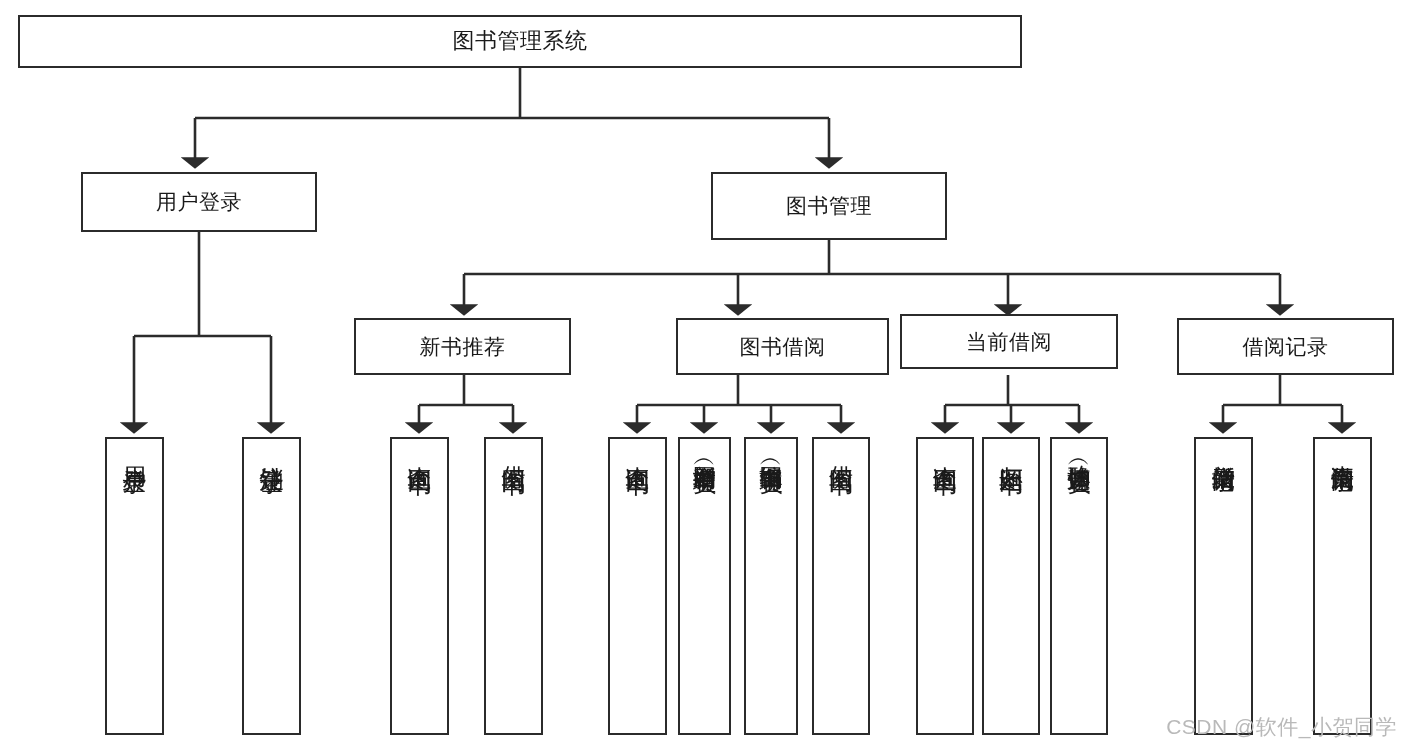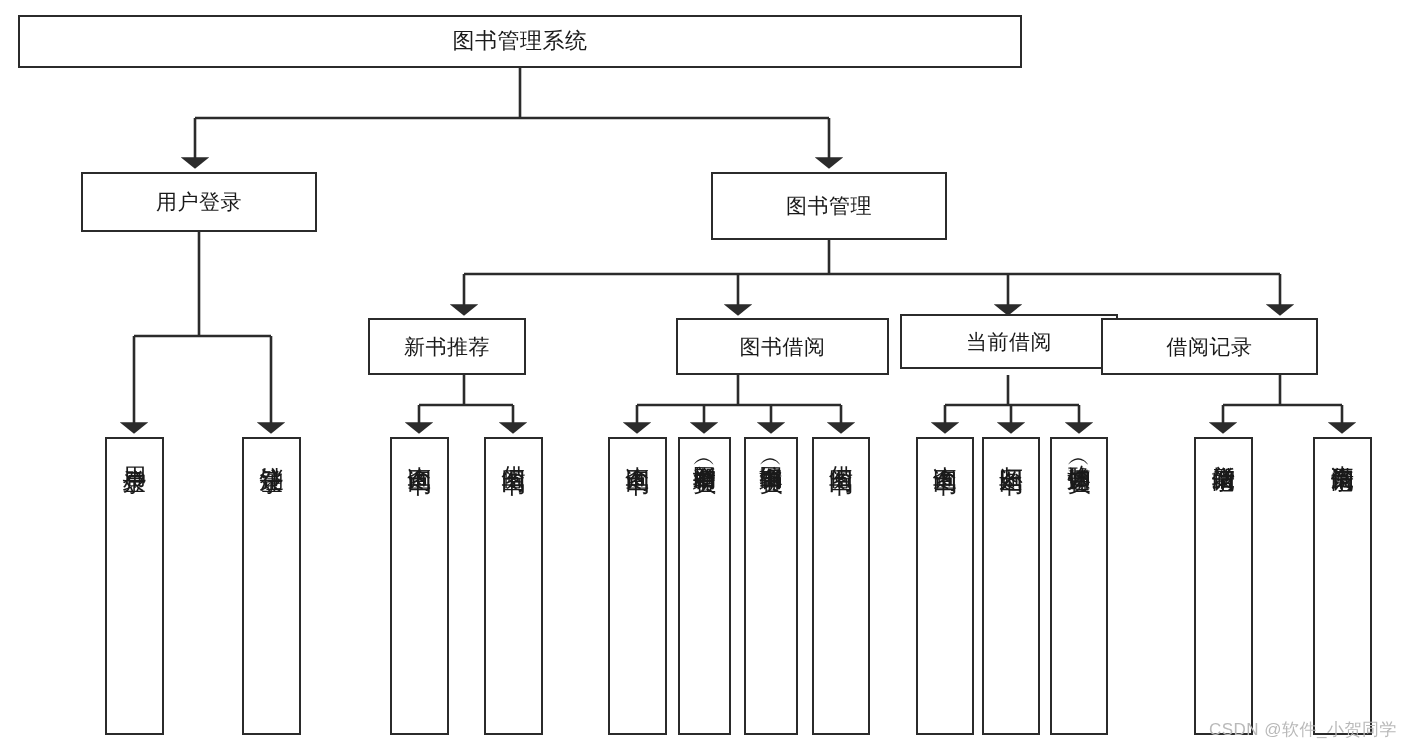--- a/index.html
+++ b/index.html
@@ -65,21 +65,21 @@
     white-space: nowrap;
   }
   .node.vert.tall .label {
     font-size: 23px;
     letter-spacing: 1px;
   }
   #watermark {
     position: absolute;
     right: 8px;
     bottom: 6px;
-    font-size: 17px;
+    font-size: 21px;
     color: #b9b9b9;
     letter-spacing: 0.5px;
     z-index: 5;
     white-space: nowrap;
     font-family: "Liberation Sans", "DejaVu Sans", sans-serif;
   }
 </style>
 </head>
 <body>
 
@@ -142,30 +142,30 @@
     <span class="label">图书管理系统</span>
   </div>
 
   <div class="node horiz" style="left:81px; top:172px; width:236px; height:60px;">
     <span class="label">用户登录</span>
   </div>
   <div class="node horiz" style="left:711px; top:172px; width:236px; height:68px;">
     <span class="label">图书管理</span>
   </div>
 
-  <div class="node horiz" style="left:368px; top:318px; width:158px; height:57px;">
+  <div class="node horiz" style="left:354px; top:318px; width:217px; height:57px;">
     <span class="label">新书推荐</span>
   </div>
   <div class="node horiz" style="left:632px; top:318px; width:213px; height:57px;margin-left:44px;">
     <span class="label">图书借阅</span>
   </div>
   <div class="node horiz" style="left:900px; top:314px; width:218px; height:55px;">
     <span class="label">当前借阅</span>
   </div>
-  <div class="node horiz" style="left:1101px; top:318px; width:217px; height:57px;">
+  <div class="node horiz" style="left:1177px; top:318px; width:217px; height:57px;">
     <span class="label">借阅记录</span>
   </div>
 
   <div class="node vert" style="left:105px; top:437px; width:59px; height:298px;">
     <span class="label">用户登录</span>
   </div>
   <div class="node vert" style="left:242px; top:437px; width:59px; height:298px;">
     <span class="label">注销登录</span>
   </div>
 

